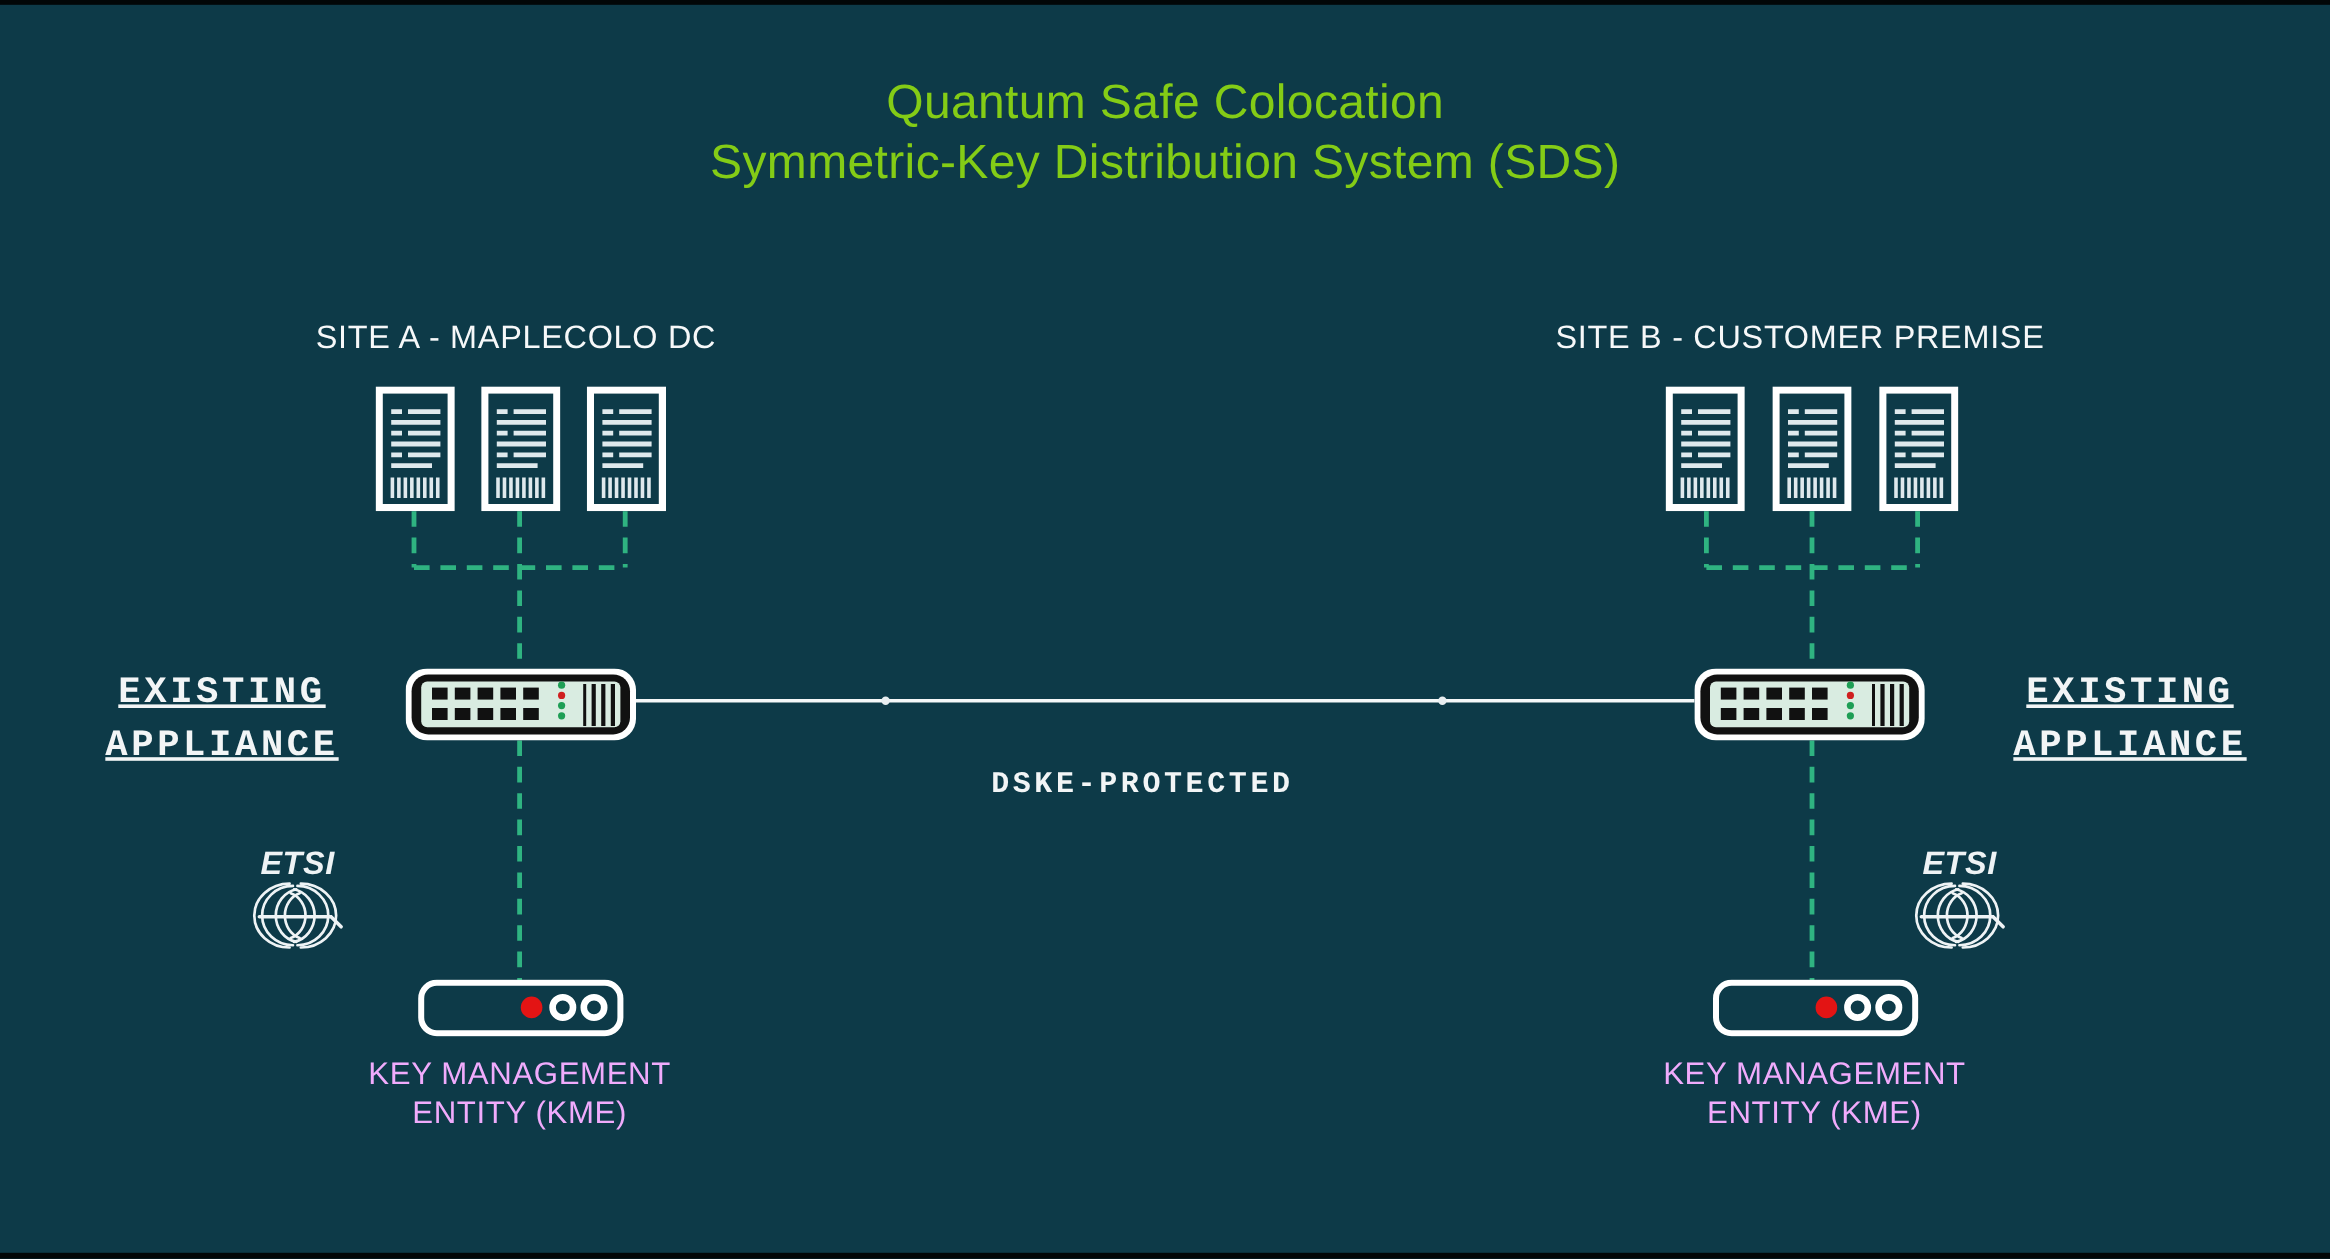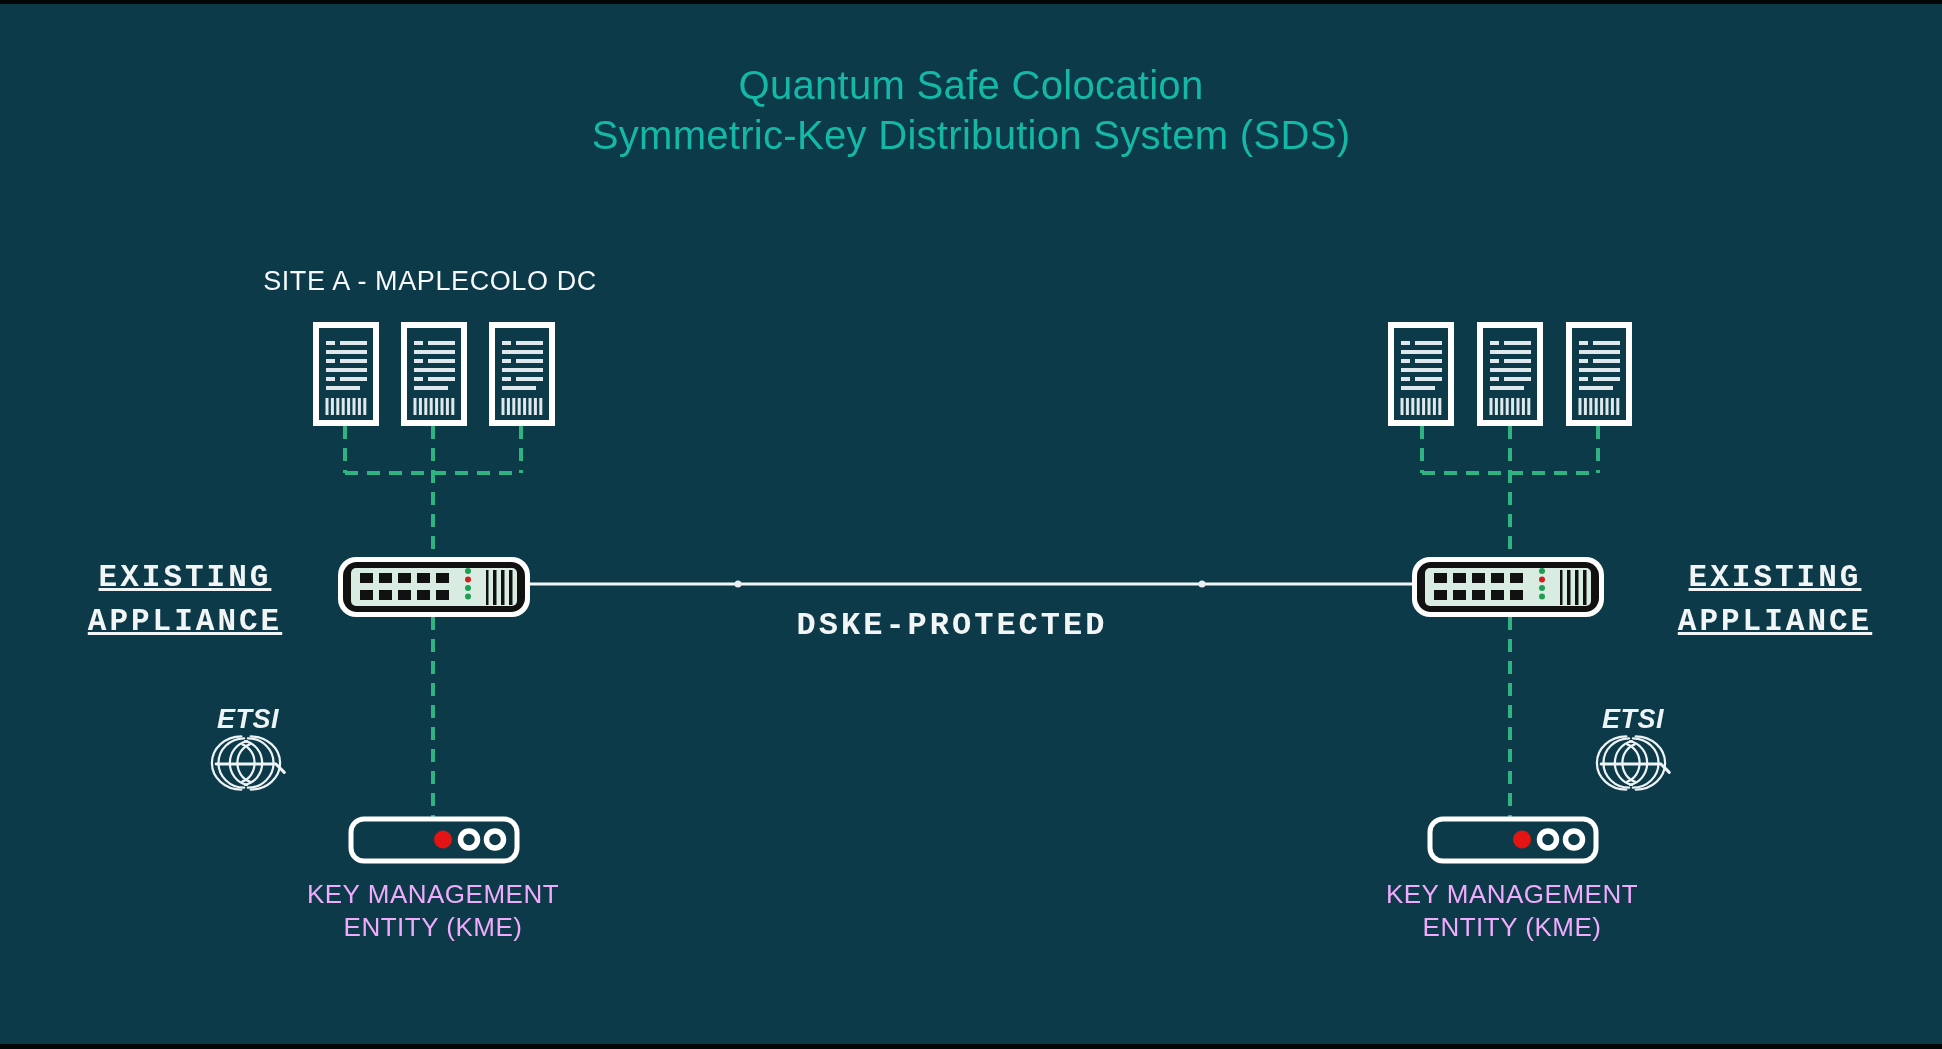--- a/index.html
+++ b/index.html
@@ -14,21 +14,21 @@
   .abs{position:absolute;}
   .edge-bar{position:absolute;left:0;width:100%;background:#020607;}
   .edge-bar.top{top:0;height:4px;}
   .edge-bar.bottom{bottom:0;height:5px;}
 
   .title{
     left:0;top:60px;width:1942px;
     text-align:center;
     font-size:40px;line-height:50px;
     letter-spacing:.3px;
-    color:#14b8a6;
+    color:#84cc16;
   }
 
   .site-label{
     width:520px;text-align:center;
     font-size:27px;letter-spacing:.6px;color:#f6f8f9;
     top:266px;
   }
   .site-label.a{left:170px;}
   .site-label.b{left:1240px;}
 
@@ -43,22 +43,22 @@
     font-size:31px;line-height:44px;letter-spacing:3px;text-decoration:underline;
   }
   .appliance-label.a{left:55px;}
   .appliance-label.b{left:1645px;}
 
   .public-label{
     left:752px;top:524px;width:400px;
     font-size:32px;line-height:34px;letter-spacing:3px;
   }
   .channel-label{
-    left:752px;top:604px;width:400px;
-    font-size:32px;line-height:43px;letter-spacing:3px;
+    left:752px;top:632px;width:400px;
+    font-size:25px;line-height:43px;letter-spacing:3px;
   }
 
   .kme-label{
     width:320px;text-align:center;
     font-size:26px;line-height:33px;letter-spacing:.5px;
     color:#f0abfc;top:878px;
   }
   .kme-label.a{left:273px;}
   .kme-label.b{left:1352px;}
 
@@ -258,20 +258,21 @@
   </div>
   <div class="abs kme-label a">
     <div>KEY MANAGEMENT</div>
     <div>ENTITY (KME)</div>
   </div>
 
   <div class="abs mono-label channel-label">
     <div>DSKE-PROTECTED</div>
   </div>
 
+  <div class="abs site-label b">SITE B - CUSTOMER PREMISE</div>
 
   <div class="abs" style="left:1388px;top:322px;">
     <svg width="66" height="104" viewBox="0 0 66 104">
       <rect x="3" y="3" width="60" height="98" fill="#0d3a48" stroke="#ffffff" stroke-width="6"></rect>
       <g stroke="#dfe9ed" stroke-width="4">
         <line x1="13" y1="21" x2="22" y2="21"></line>
           <line x1="27" y1="21" x2="54" y2="21"></line>
         <line x1="13" y1="30" x2="54" y2="30"></line>
         <line x1="13" y1="39" x2="22" y2="39"></line>
           <line x1="27" y1="39" x2="54" y2="39"></line>

